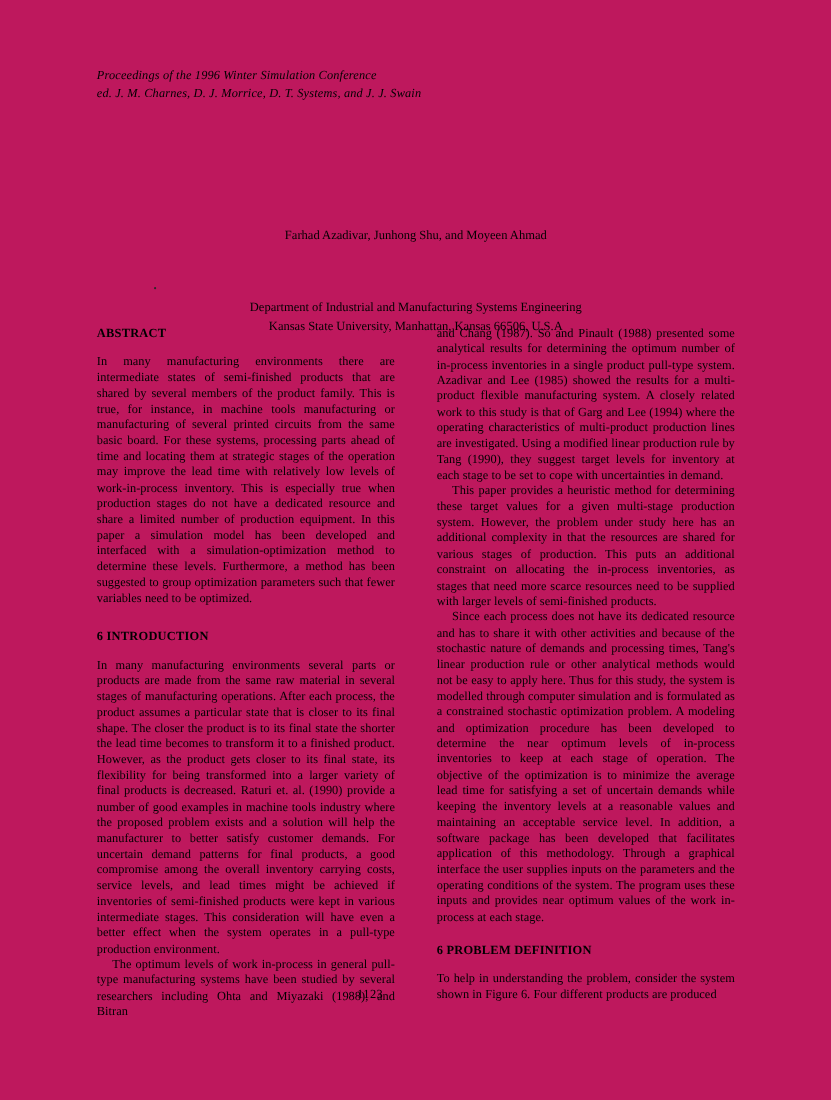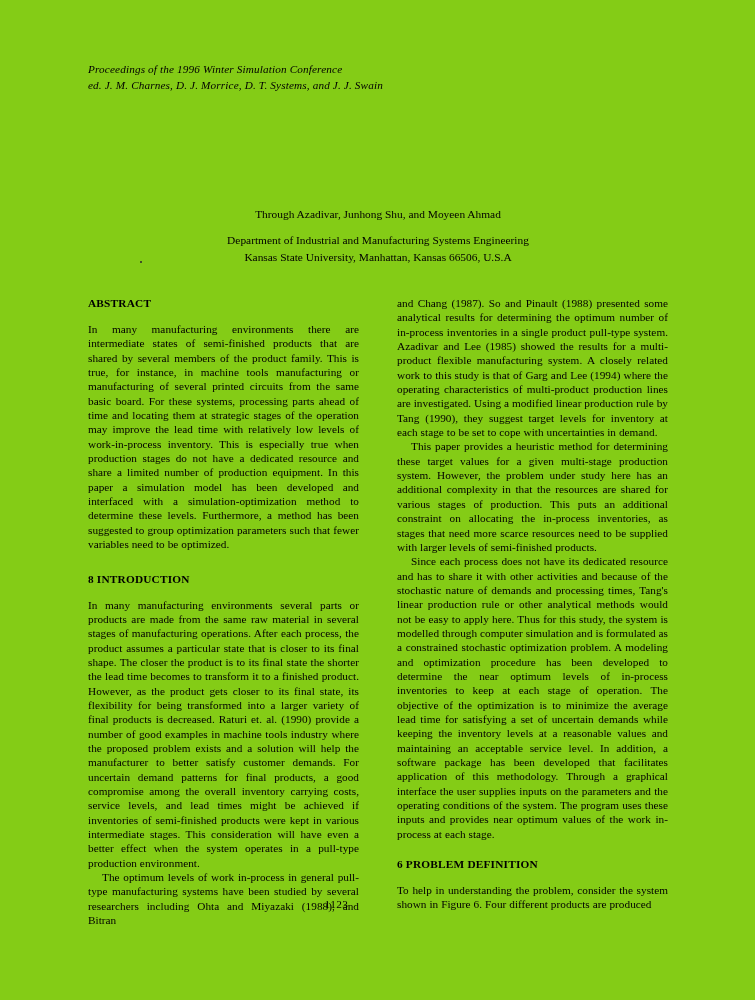--- a/index.html
+++ b/index.html
@@ -14,21 +14,21 @@
     overflow: hidden;
     font-family: "Liberation Serif", "DejaVu Serif", serif;
     color: #000000;
     -webkit-font-smoothing: none;
   }
 
   .page {
     position: relative;
     width: 755px;
     height: 1000px;
-    background: #84cc16;
+    background: #be185d;
     box-sizing: border-box;
   }
 
   
   .running-head {
     position: absolute;
     left: 88px;
     top: 62px;
     width: 560px;
     font-style: italic;
@@ -64,21 +64,21 @@
   }
   .affiliation {
     position: absolute;
     left: 88px;
     top: 232px;
     width: 580px;
     text-align: center;
     font-size: 11.4px;
     line-height: 16.5px;
   }
-  .affiliation .dept { display: block; }
+  .affiliation .dept { display: block; margin-top: 40px; }
   .affiliation .univ { display: block; }
 
   
   .scan-speck {
     position: absolute;
     left: 140px;
     top: 261px;
     width: 2px;
     height: 2px;
     background: #2a2a2a;
@@ -140,37 +140,37 @@
 <body>
 
 <div class="page">
 
   <div class="running-head">
     <span class="line1">Proceedings of the 1996 Winter Simulation Conference</span>
     <span class="line2">ed. J. M. Charnes, D. J. Morrice, D. T. Systems, and J. J. Swain</span>
   </div>
 
 
-  <div class="authors">Through Azadivar, Junhong Shu, and Moyeen Ahmad</div>
+  <div class="authors">Farhad Azadivar, Junhong Shu, and Moyeen Ahmad</div>
   <div class="affiliation">
     <span class="dept">Department of Industrial and Manufacturing Systems Engineering</span>
     <span class="univ">Kansas State University, Manhattan, Kansas  66506, U.S.A</span>
   </div>
 
   <span class="scan-speck"></span>
 
   <div class="columns">
 
     <div class="col col-left">
       <div class="sec-heading">ABSTRACT</div>
       <p class="body-par">In many manufacturing environments there are intermediate states of semi-finished products that are shared by several members of the product family.  This is true, for instance, in machine tools manufacturing or manufacturing of several printed circuits from the same basic board.  For these systems, processing parts ahead of time and locating them at strategic stages of the operation may improve the lead time with relatively low levels of work-in-process inventory.  This is especially true when production stages do not have a dedicated resource and share a limited number of production equipment.  In this paper a simulation model has been developed and interfaced with a simulation-optimization method to determine these levels.  Furthermore, a method has been suggested to group optimization parameters such that fewer variables need to be optimized.</p>
 
       <div class="block-gap-20"></div>
 
-      <div class="sec-heading">8  INTRODUCTION</div>
+      <div class="sec-heading">6  INTRODUCTION</div>
       <p class="body-par">In many manufacturing environments   several parts or products are made from the same raw material in several stages of manufacturing operations. After each process, the product assumes a particular state that is closer to its final shape.  The closer the product is to its final state the shorter the lead time becomes to transform it to a finished product. However, as the product gets closer to its final state, its flexibility for being transformed into a larger variety of final products is decreased. Raturi et. al. (1990) provide a number of good examples in machine tools industry where the proposed problem exists and a solution will help the manufacturer to better satisfy customer demands. For uncertain demand patterns for final products, a good compromise among the overall inventory carrying costs, service levels, and lead times might be achieved if inventories of semi-finished products were kept in various intermediate stages.  This consideration will have even a better effect when the system operates in a pull-type production environment.</p>
       <p class="body-par indented">The optimum levels of work in-process  in general pull-type manufacturing systems have been studied by several researchers including  Ohta and Miyazaki (1988), and Bitran</p>
     </div>
 
     <div class="col col-right">
       <p class="body-par">and Chang (1987).  So and Pinault (1988) presented some analytical results for determining the optimum number of in-process inventories in a single product pull-type system. Azadivar and Lee (1985) showed the results for a multi-product flexible manufacturing system.   A closely related work to this study is that of Garg and Lee (1994) where the operating characteristics of multi-product production lines are investigated.  Using a modified linear production rule by Tang (1990), they suggest target levels for inventory at each stage to be set to cope with uncertainties in demand.</p>
       <p class="body-par indented">This paper provides a heuristic method for determining these target values for a given multi-stage production system. However, the problem under study here has an additional complexity in that the resources are shared for various stages of production.   This puts an additional constraint on allocating the in-process inventories, as stages that need more scarce resources need to be supplied with larger levels of semi-finished products.</p>
       <p class="body-par indented">Since each process does not have its dedicated resource and has to share it with other activities and because of the stochastic nature of demands and processing times, Tang's linear production rule or other analytical methods would not be easy to apply here. Thus for this study, the system is modelled through computer simulation and is formulated as a constrained stochastic optimization problem. A modeling and optimization procedure has been developed to determine the near optimum levels of in-process inventories to keep at each stage of operation.  The objective of the optimization is to minimize the average lead time for satisfying a set of uncertain demands while keeping the inventory levels at a reasonable values and maintaining an acceptable service level. In addition, a software package has been developed that facilitates application of this  methodology. Through a graphical interface    the user supplies inputs on the parameters and the operating conditions of the system. The program uses these inputs and provides   near optimum values of the work in-process at each stage.</p>
 
       <div class="block-gap-16"></div>

